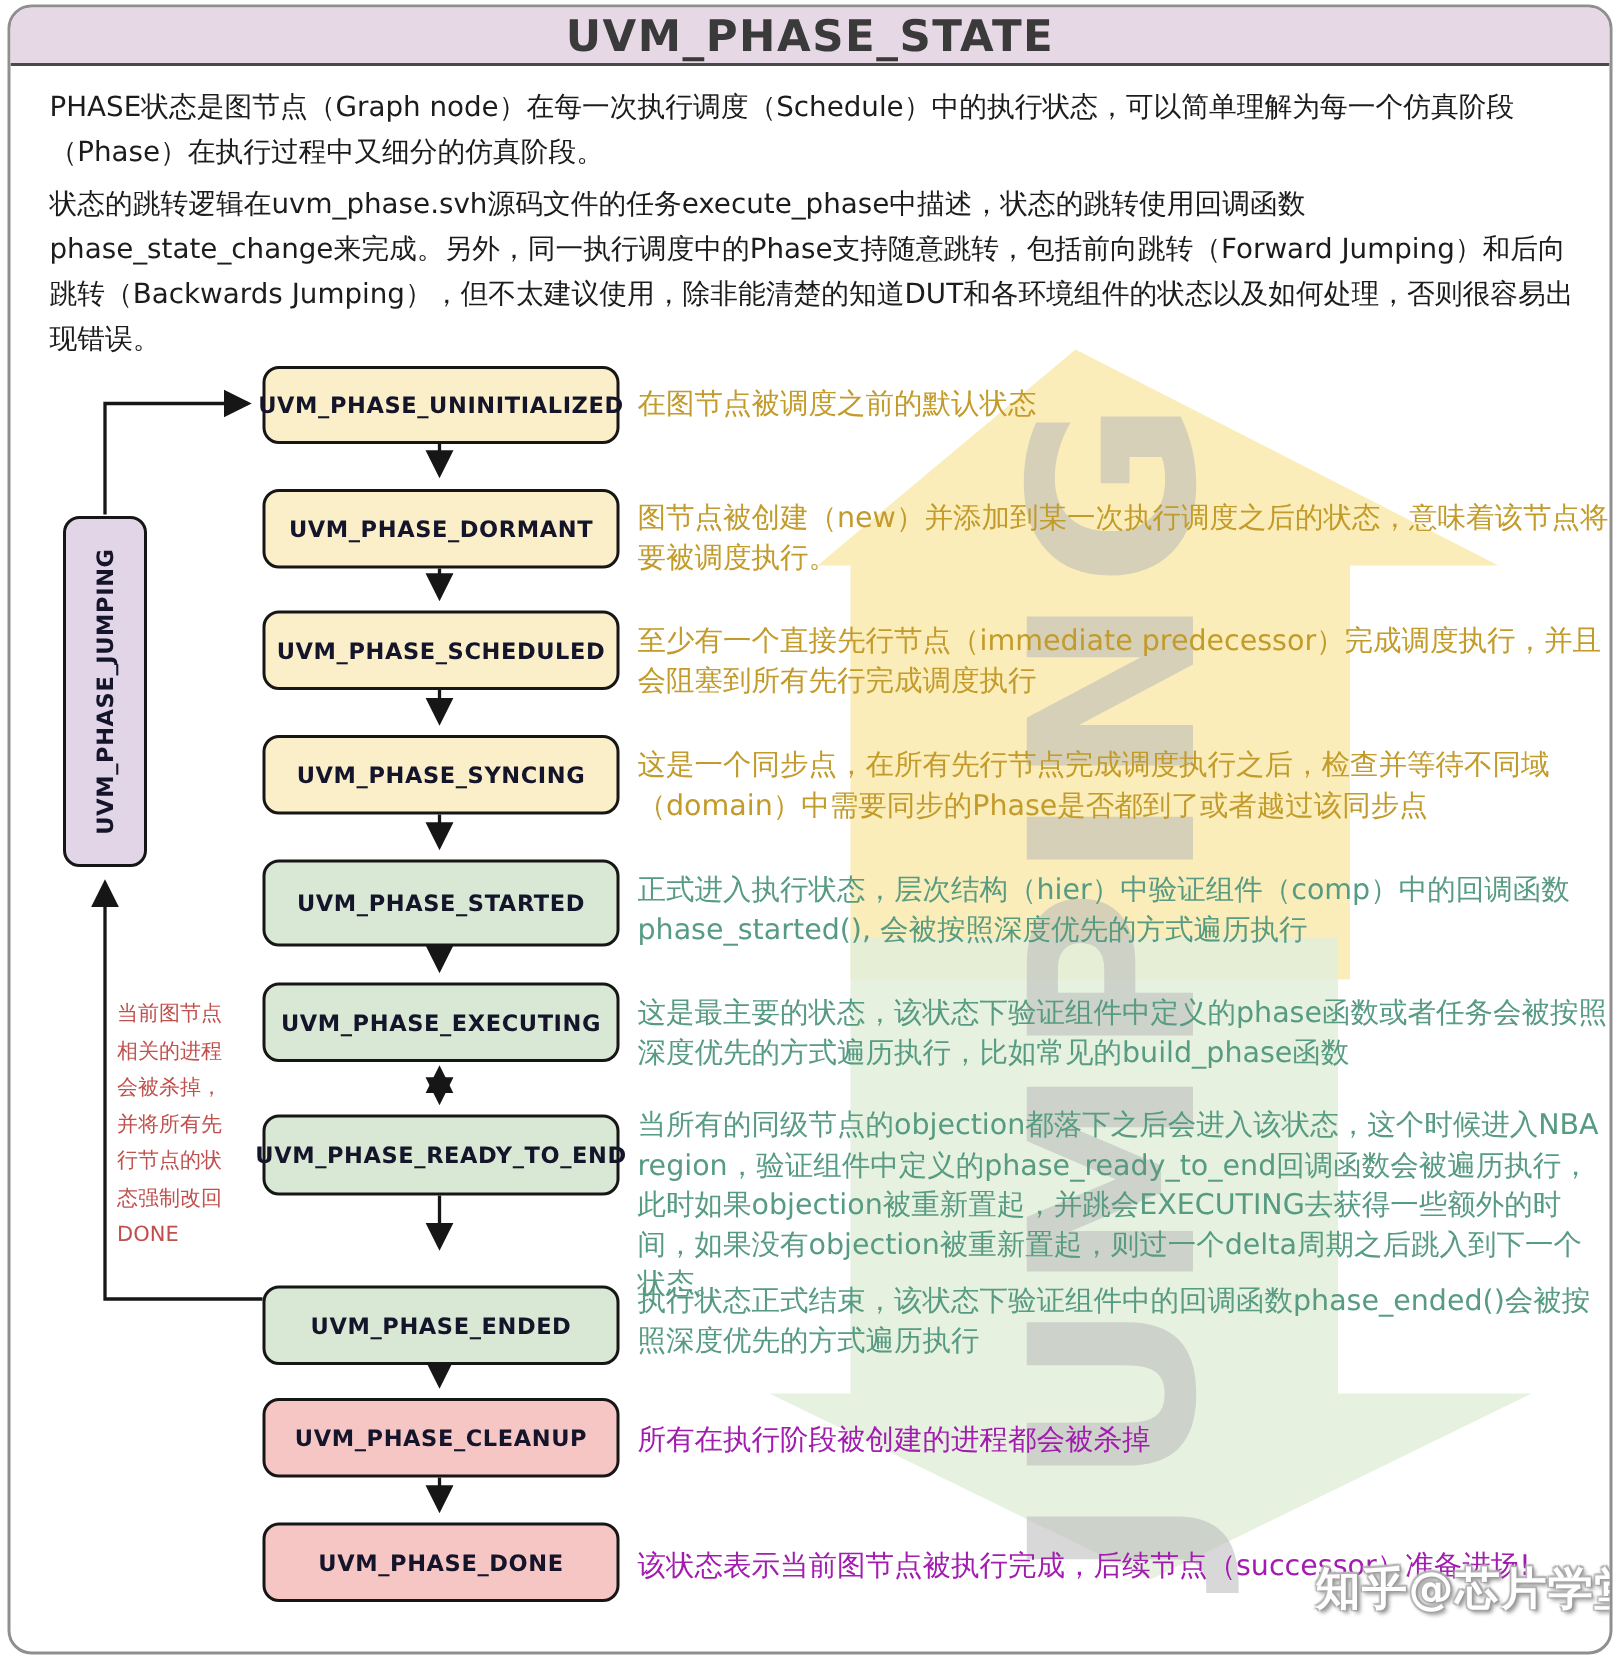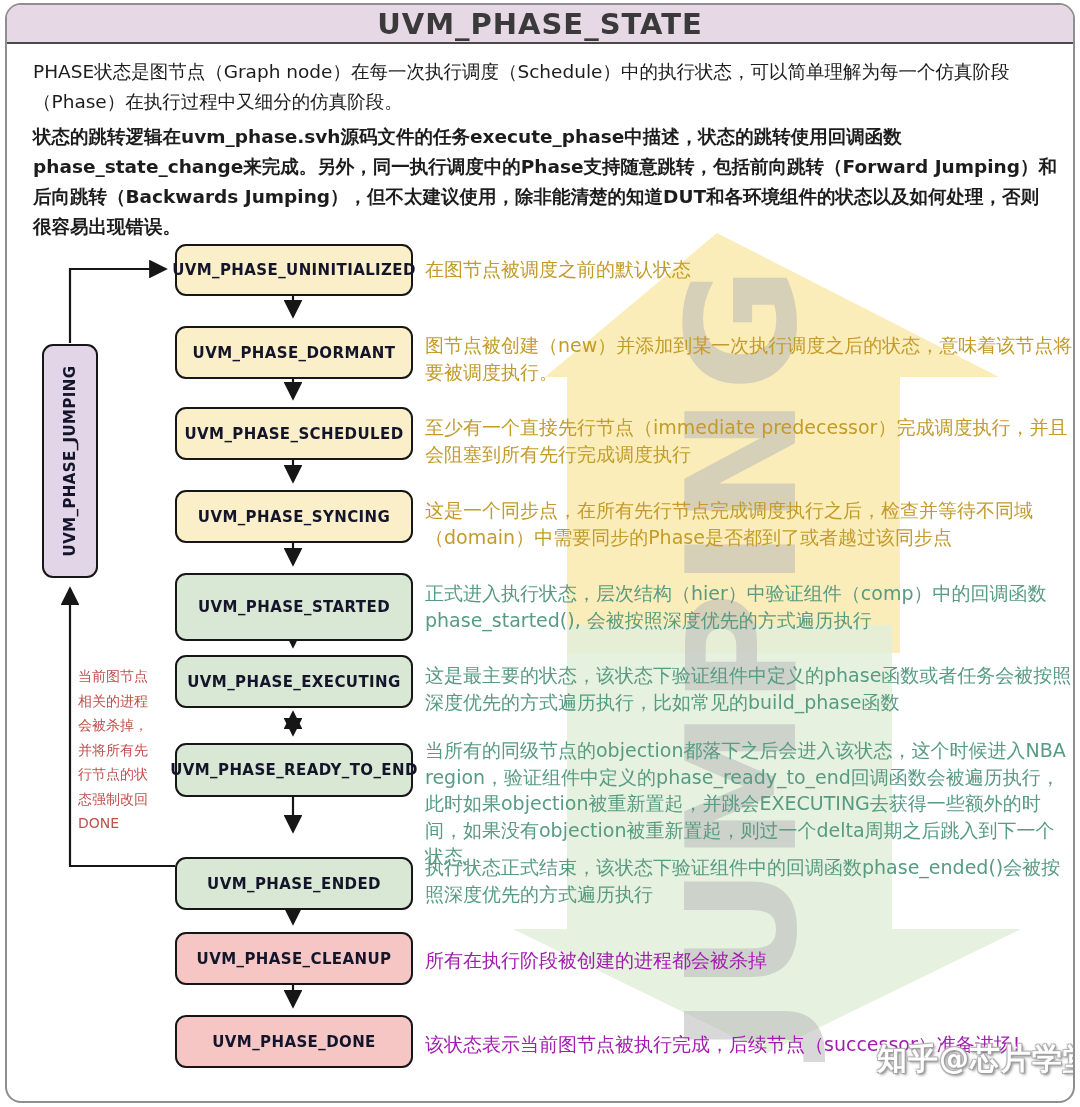--- a/index.html
+++ b/index.html
@@ -5,21 +5,21 @@
   html,body{margin:0;padding:0;background:#fff;}
   #stage{position:relative;width:1080px;height:1107px;background:#fff;overflow:hidden;
          font-family:"DejaVu Sans","Liberation Sans",sans-serif;}
   .frame{position:absolute;left:5px;top:3px;right:5px;bottom:4px;border:2px solid #8f8f8f;
          border-radius:16px;background:#fff;overflow:hidden;}
   .header{position:absolute;left:0;top:0;right:0;height:37px;background:#e6d8e5;
           border-bottom:2px solid #4a4a4a;display:flex;align-items:center;justify-content:center;}
   .header h1{margin:0;font-size:29px;font-weight:bold;color:#3a3a3a;letter-spacing:1px;}
   .para{position:absolute;left:26px;width:1024px;font-size:18.5px;line-height:30px;color:#1c1c1c;}
   #p1{top:52px;}
-  #p2{top:117px;font-weight:bold;}
+  #p2{top:117px;}
   svg.bg{position:absolute;left:0;top:0;width:1080px;height:1107px;}
   .state-box{position:absolute;left:168px;width:238px;border:2px solid #161616;border-radius:11px;
              display:flex;align-items:center;justify-content:center;box-sizing:border-box;
              font-size:15px;font-weight:bold;color:#14142a;letter-spacing:.4px;}
   .c-init{background:#faefc8;}
   .c-run{background:#d9e8d4;}
   .c-end{background:#f6c6c5;}
   .jump-box{position:absolute;left:35px;top:339px;width:56px;height:234px;background:#e3d5e8;
             border:2px solid #161616;border-radius:11px;display:flex;align-items:center;justify-content:center;
             box-sizing:border-box;}
@@ -90,21 +90,21 @@
       </div>
     <div class="state-box c-init" style="top:321px;height:53px;">
         <span>UVM_PHASE_DORMANT</span>
       </div>
     <div class="state-box c-init" style="top:402px;height:53px;">
         <span>UVM_PHASE_SCHEDULED</span>
       </div>
     <div class="state-box c-init" style="top:485px;height:53px;">
         <span>UVM_PHASE_SYNCING</span>
       </div>
-    <div class="state-box c-run" style="top:568px;height:68px;">
+    <div class="state-box c-run" style="top:568px;height:58px;">
         <span>UVM_PHASE_STARTED</span>
       </div>
     <div class="state-box c-run" style="top:650px;height:53px;">
         <span>UVM_PHASE_EXECUTING</span>
       </div>
     <div class="state-box c-run" style="top:738px;height:54px;">
         <span>UVM_PHASE_READY_TO_END</span>
       </div>
     <div class="state-box c-run" style="top:835px;height:53px;margin-top:17px;">
         <span>UVM_PHASE_ENDED</span>

